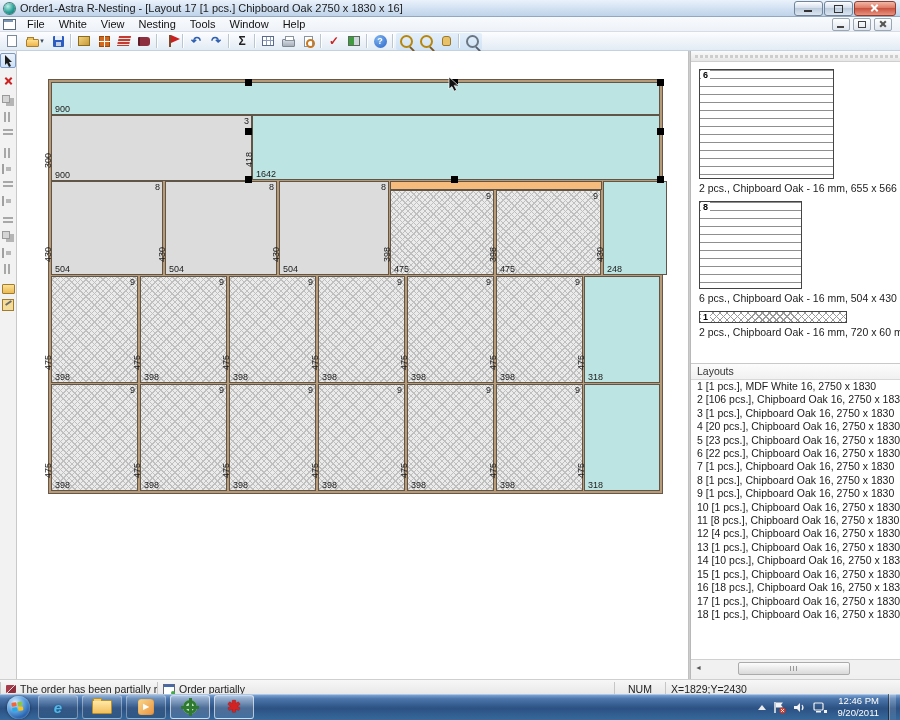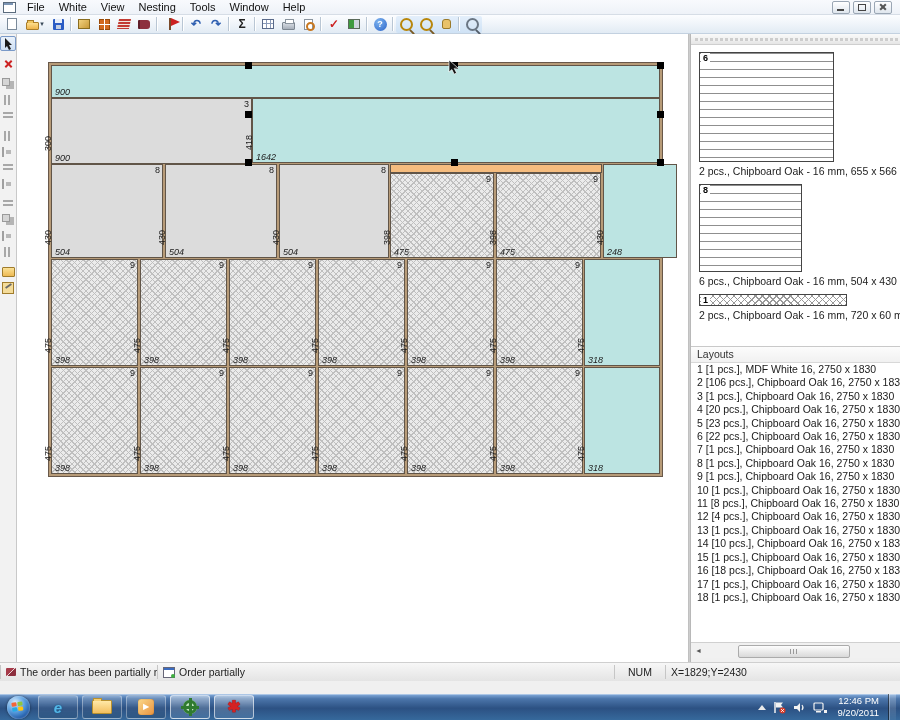--- a/index.html
+++ b/index.html
@@ -98,21 +98,21 @@
   .canvas{position:relative;flex:none;width:671px;background:#fff;border-right:1px solid #c0c0c0;overflow:hidden;}
   .canvas-title{position:absolute;left:28px;top:17px;font-size:11px;color:#111;}
   .sheet{position:absolute;left:31px;top:28px;width:613px;height:413px;background:#b79b78;border:1px solid #68584a;}
   .part{position:absolute;border:1px solid #615548;box-sizing:border-box;font-size:9px;color:#1c1c1c;}
   .f-teal{background:#bce4e2;}
   .f-gray{background:#dcdcdc;}
   .f-orange{background:#f5bc7e;}
   .f-hatch{background:
      repeating-linear-gradient(45deg,#bfbfbf 0 1px,transparent 1px 4px),
      repeating-linear-gradient(-45deg,#bfbfbf 0 1px,transparent 1px 4px),#ebebeb;}
-  .wl{position:absolute;left:3px;bottom:0px;font-style:italic;}
+  .wl{position:absolute;left:3px;bottom:0px;}
   .vl{position:absolute;left:1px;bottom:12px;transform-origin:0 100%;transform:rotate(-90deg);white-space:nowrap;}
   .nl{position:absolute;top:0px;right:2px;}
   .handle{position:absolute;width:7px;height:7px;background:#000;}
   .cursor-svg{position:absolute;left:431px;top:26px;}
 
   .splitter{width:9px;background:#ececec;border-right:1px solid #cdcdcd;}
 
   
   .right-panel{position:relative;flex:1;background:#f0f0f0;border-left:1px solid #b8b8b8;}
   .panel-grip{position:relative;height:10px;background:linear-gradient(#fafafa,#e6e6e6);border-bottom:1px solid #cfcfcf;}
@@ -186,20 +186,36 @@
   .clock{text-align:right;font-size:9.5px;line-height:1.25;color:#fff;margin:0 2px;}
   .show-desktop{width:7px;height:26px;border-left:1px solid rgba(0,0,0,.55);
     background:linear-gradient(rgba(255,255,255,.25),rgba(255,255,255,.05));box-shadow:inset 1px 0 0 rgba(255,255,255,.3);}
 </style>
 </head>
 <body>
 
 <div class="desktop">
   <div class="app-window">
 
+    <div class="titlebar">
+      <span class="app-icon"></span>
+      <span class="title-text">Order1-Astra R-Nesting - [Layout 17 [1 pcs.] Chipboard Oak 2750 x 1830 x 16]</span>
+      <span class="win-controls">
+        <span class="win-btn">
+            <span class="g-min"></span>
+          </span>
+        <span class="win-btn">
+            <span class="g-rest"></span>
+          </span>
+        <span class="win-btn close-btn">
+            <span class="g-x1"></span>
+            <span class="g-x2"></span>
+          </span>
+      </span>
+    </div>
 
     <div class="menubar">
       <span class="mdi-icon"></span>
       <span class="menu-item">File</span>
       <span class="menu-item">White</span>
       <span class="menu-item">View</span>
       <span class="menu-item">Nesting</span>
       <span class="menu-item">Tools</span>
       <span class="menu-item">Window</span>
       <span class="menu-item">Help</span>
@@ -380,21 +396,21 @@
             <div class="part f-hatch" style="left: 341px; top: 110px; width: 104px; height: 85px;">
               <span class="wl">475</span>
               <span class="vl">398</span>
               <span class="nl">9</span>
             </div>
             <div class="part f-hatch" style="left: 447px; top: 110px; width: 105px; height: 85px;">
               <span class="wl">475</span>
               <span class="vl">398</span>
               <span class="nl">9</span>
             </div>
-            <div class="part f-teal" style="left: 554px; top: 101px; width: 74px; height: 94px;">
+            <div class="part f-teal" style="left: 554px; top: 101px; width: 64px; height: 94px;">
               <span class="wl">248</span>
               <span class="vl">430</span>
             </div>
             <div class="part f-hatch" style="left: 2px; top: 196px; width: 87px; height: 107px;">
               <span class="wl">398</span>
               <span class="vl">475</span>
               <span class="nl">9</span>
             </div>
             <div class="part f-hatch" style="left: 91px; top: 196px; width: 87px; height: 107px;">
               <span class="wl">398</span>

